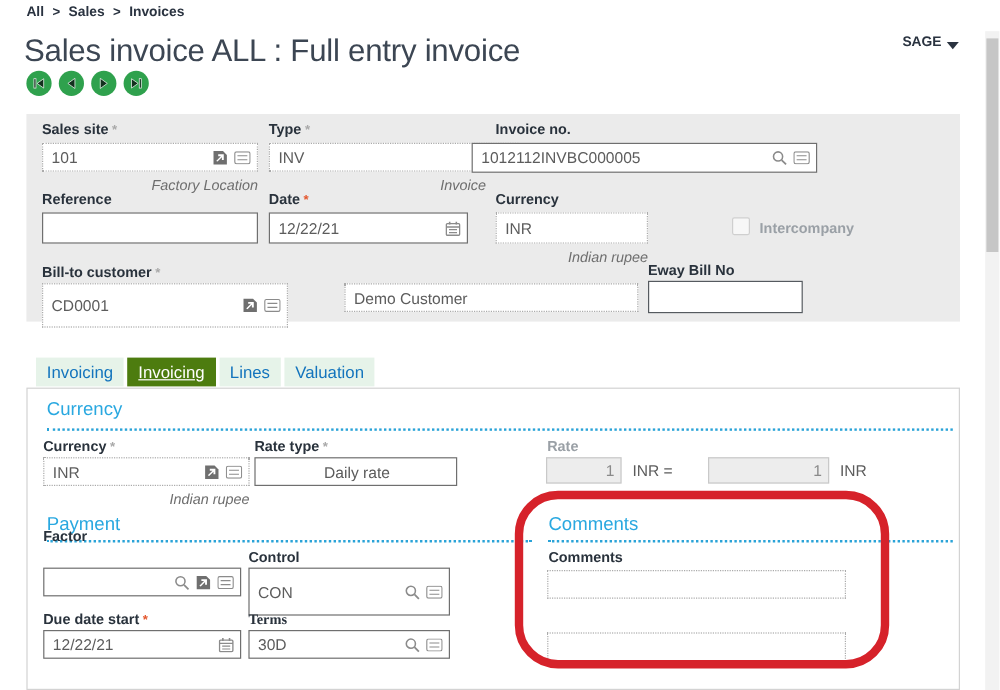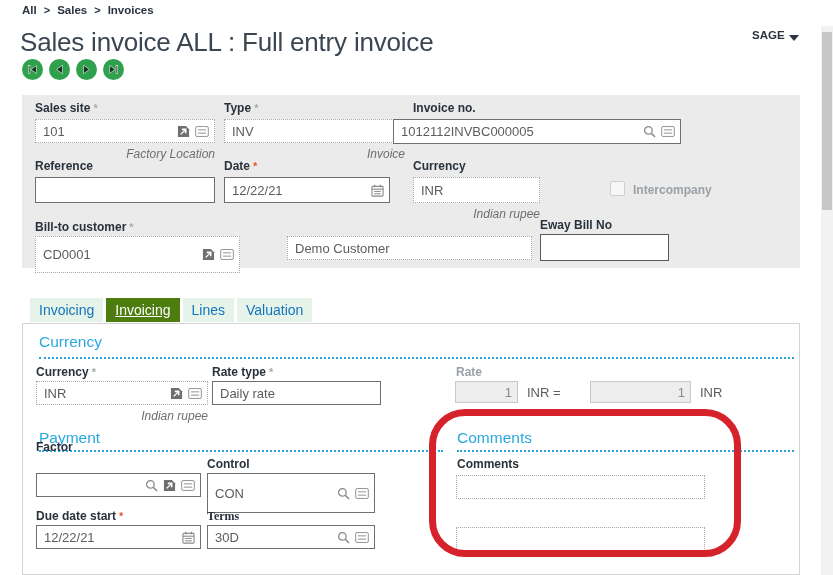--- a/index.html
+++ b/index.html
@@ -257,21 +257,21 @@
             <line x1="3" y1="4.2" x2="12" y2="4.2" stroke="#8b8b8b"></line>
             <line x1="3" y1="7.8" x2="12" y2="7.8" stroke="#8b8b8b"></line>
           </svg>
       </span>
     </div>
     <div class="helper" style="left:13px; top:85px; width:172px;">Indian rupee</div>
 
     <div class="lbl" style="left:189px; top:41px;">
       <span>Rate type</span><span class="star">*</span>
     </div>
-    <div class="fld solid" style="left:189px; top:57px; width:169px; height:24px;">
+    <div class="fld solid" style="left:189px; top:57px; width:169px; height:24px;justify-content:center;">
       <span class="val">Daily rate</span>
     </div>
 
     <div class="lbl" style="left:433px; top:41px; color:#9aa0a6;">Rate</div>
     <div class="fld disabled" style="left:432px; top:57px; width:63px; height:22px;">
       <span class="val">1</span>
     </div>
     <div class="rate-unit" style="left:504px; top:61px;">INR =</div>
     <div class="fld disabled" style="left:567px; top:57px; width:101px; height:22px;">
       <span class="val">1</span>

